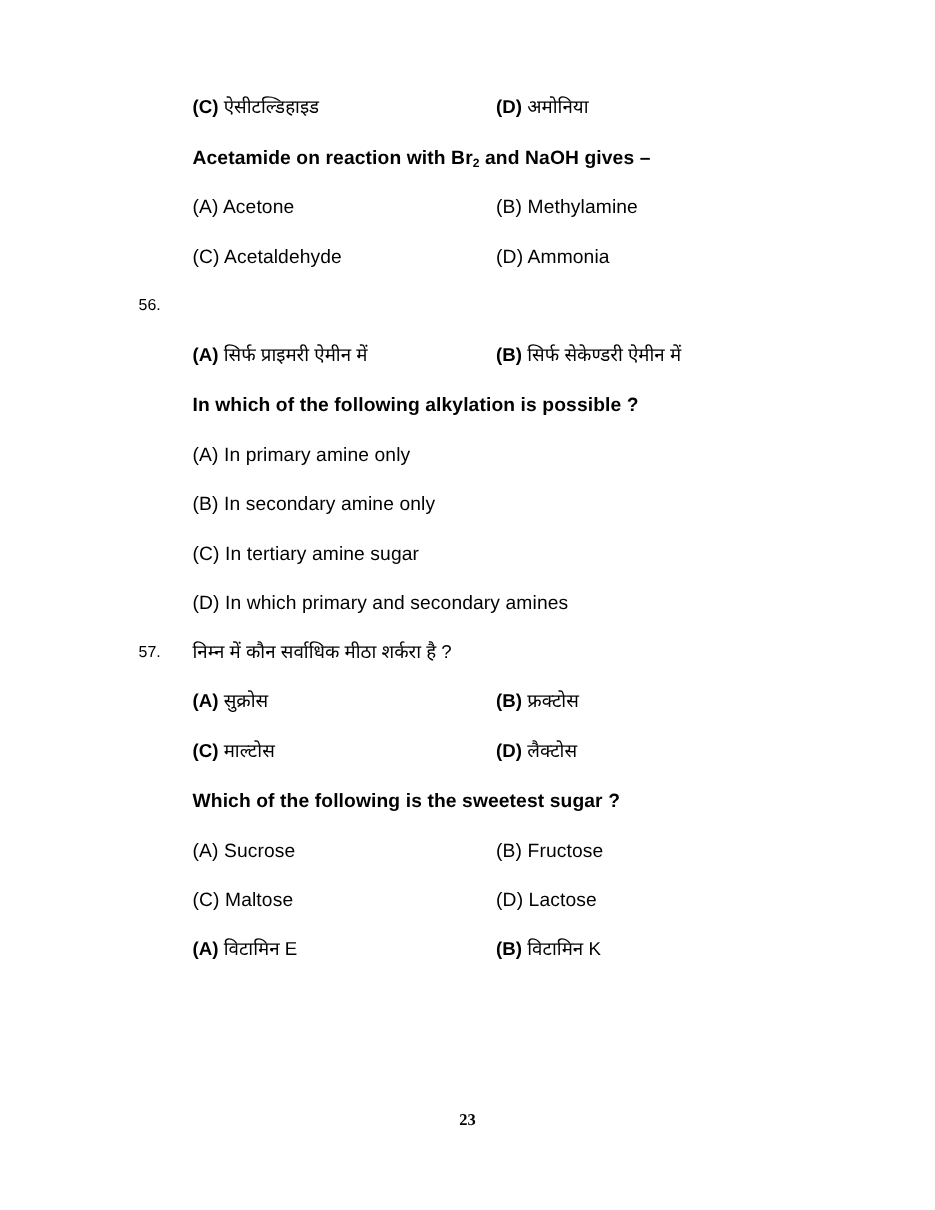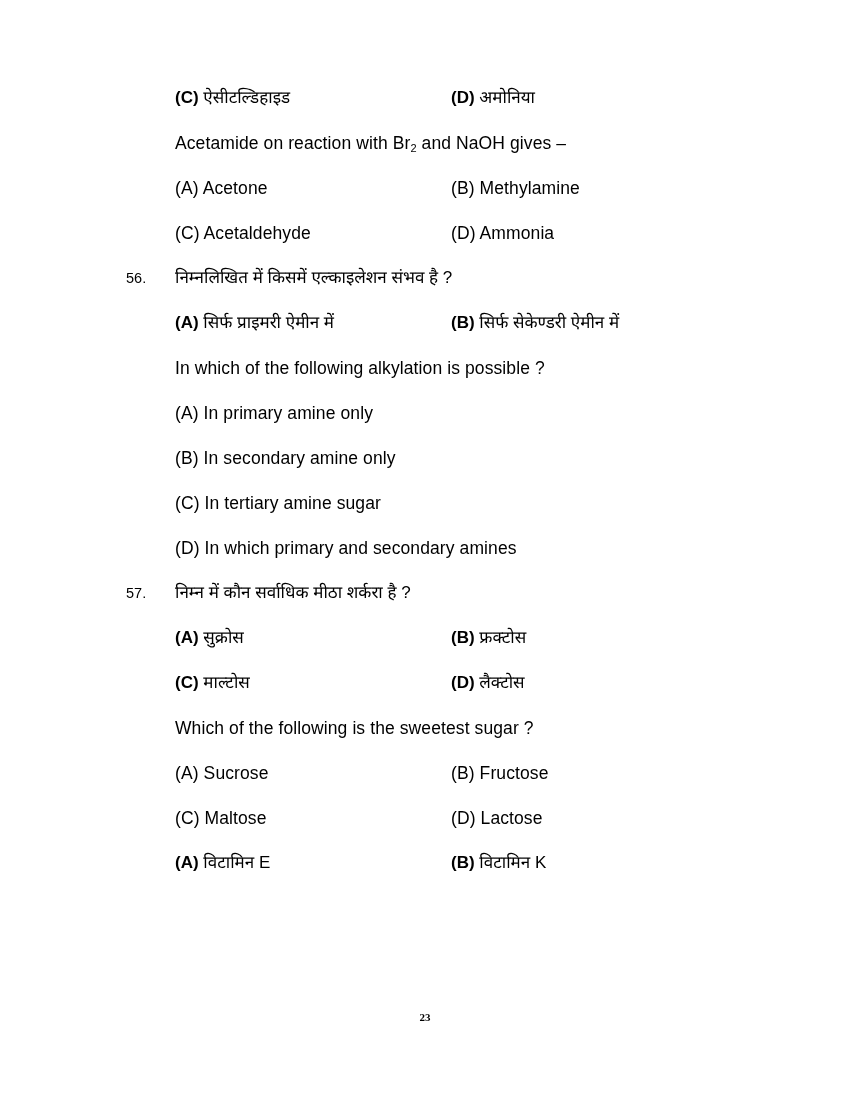--- a/index.html
+++ b/index.html
@@ -91,34 +91,35 @@
 
   .en {
     font-size: 17.5px;
     font-weight: normal;
     letter-spacing: 0.1px;
   }
 
   .stem-en {
     font-size: 17.5px;
     letter-spacing: 0.1px;
+    font-weight: bold;
   }
 
   sub {
     font-size: 11px;
     vertical-align: -3px;
   }
 
   .pageno {
     position: absolute;
     left: 0;
     top: 1011px;
     width: 850px;
     text-align: center;
-    font-size: 11px;
+    font-size: 15px;
     font-weight: bold;
     font-family: "Liberation Serif", "DejaVu Serif", serif;
   }
 </style>
 </head>
 <body>
 
 <div class="page">
   <div class="content">
 
@@ -154,21 +155,20 @@
         <span>Acetaldehyde</span>
       </div>
       <div class="colB en">
         <span class="lbl-reg">(D)</span>
         <span>Ammonia</span>
       </div>
     </div>
 
     <div class="line">
       <div class="qnum">56.</div>
-      <div class="qtext-hi">निम्नलिखित में किसमें एल्काइलेशन संभव है ?</div>
     </div>
 
     <div class="line">
       <div class="colA">
         <span class="lbl-bold">(A)</span>
         <span class="hi">सिर्फ प्राइमरी ऐमीन में</span>
       </div>
       <div class="colB">
         <span class="lbl-bold">(B)</span>
         <span class="hi">सिर्फ सेकेण्डरी ऐमीन में</span>

